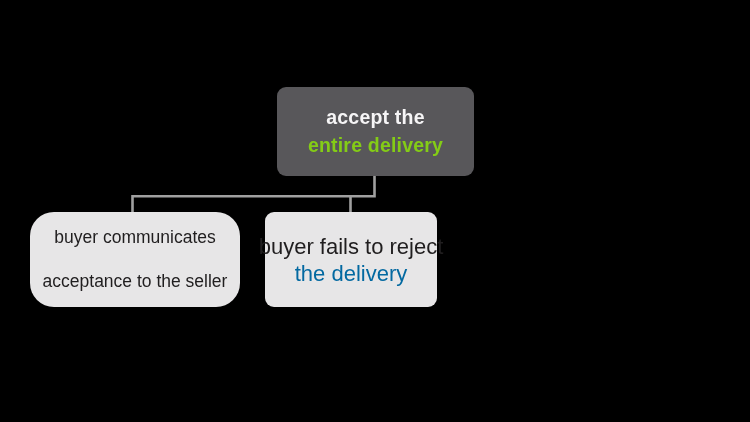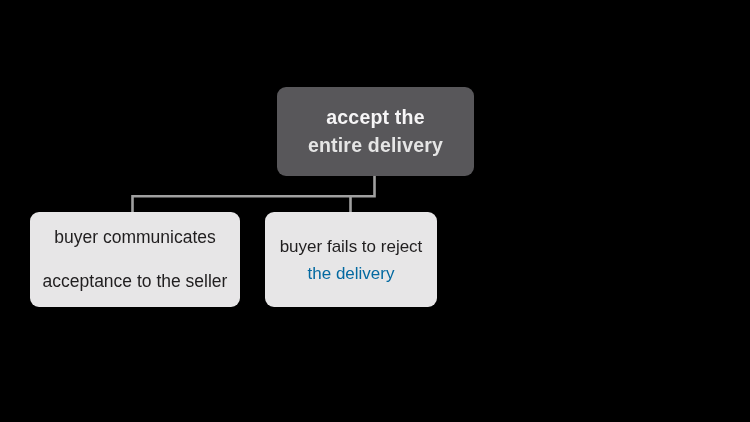--- a/index.html
+++ b/index.html
@@ -56,45 +56,45 @@
     height: 95px;
     font-size: 17.5px;
     font-weight: 400;
     line-height: 27px;
   }
   .node-right {
     left: 265px;
     top: 212px;
     width: 172px;
     height: 95px;
-    font-size: 17px;
+    font-size: 22px;
     font-weight: 400;
     line-height: 27px;
   }
   .node .line {
     display: block;
     white-space: nowrap;
   }
 </style>
 </head>
 <body>
 
 <div class="canvas" style="background-color: rgb(0, 0, 0);">
 
   <svg class="connector-layer" viewBox="0 0 750 422">
     <path d="M 374.5 176 L 374.5 196.3 L 132.5 196.3 L 132.5 213" style="stroke: rgb(160, 160, 160);"></path>
     <line x1="350.5" y1="196.3" x2="350.5" y2="213" style="stroke: rgb(160, 160, 160);"></line>
   </svg>
 
   <div class="node node-root" style="background-color: rgb(88, 87, 90);">
     <span class="line" style="color: rgb(246, 245, 246);">accept the</span>
-    <span class="line" style="color: #e5e5e5;">entire delivery</span>
+    <span class="line" style="color: #84cc16;">entire delivery</span>
   </div>
 
-  <div class="node node-left" style="background-color: rgb(231, 230, 231);">
+  <div class="node node-left" style="background-color: rgb(231, 230, 231); border-radius: 24px;">
     <span class="line" style="color: rgb(32, 30, 31);">buyer communicates</span>
     <span class="line" style="color: rgb(32, 30, 31); margin-top: 17px;">acceptance to the seller</span>
   </div>
 
   <div class="node node-right" style="background-color: rgb(231, 230, 231);">
     <span class="line" style="color: rgb(32, 30, 31);">buyer fails to reject</span>
     <span class="line" style="color: #0369a1;">the delivery</span>
   </div>
 
 </div>

